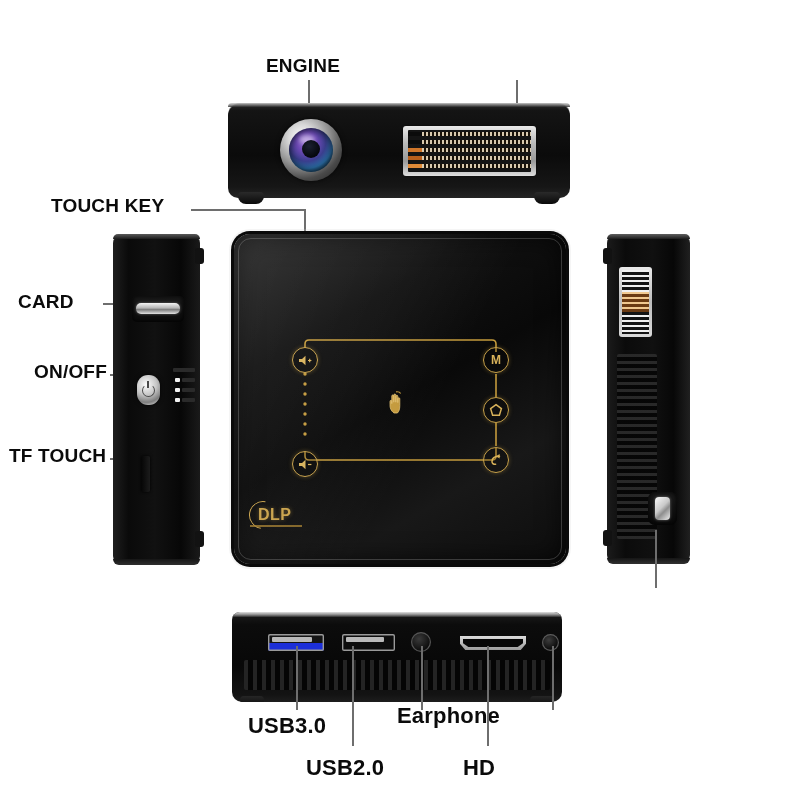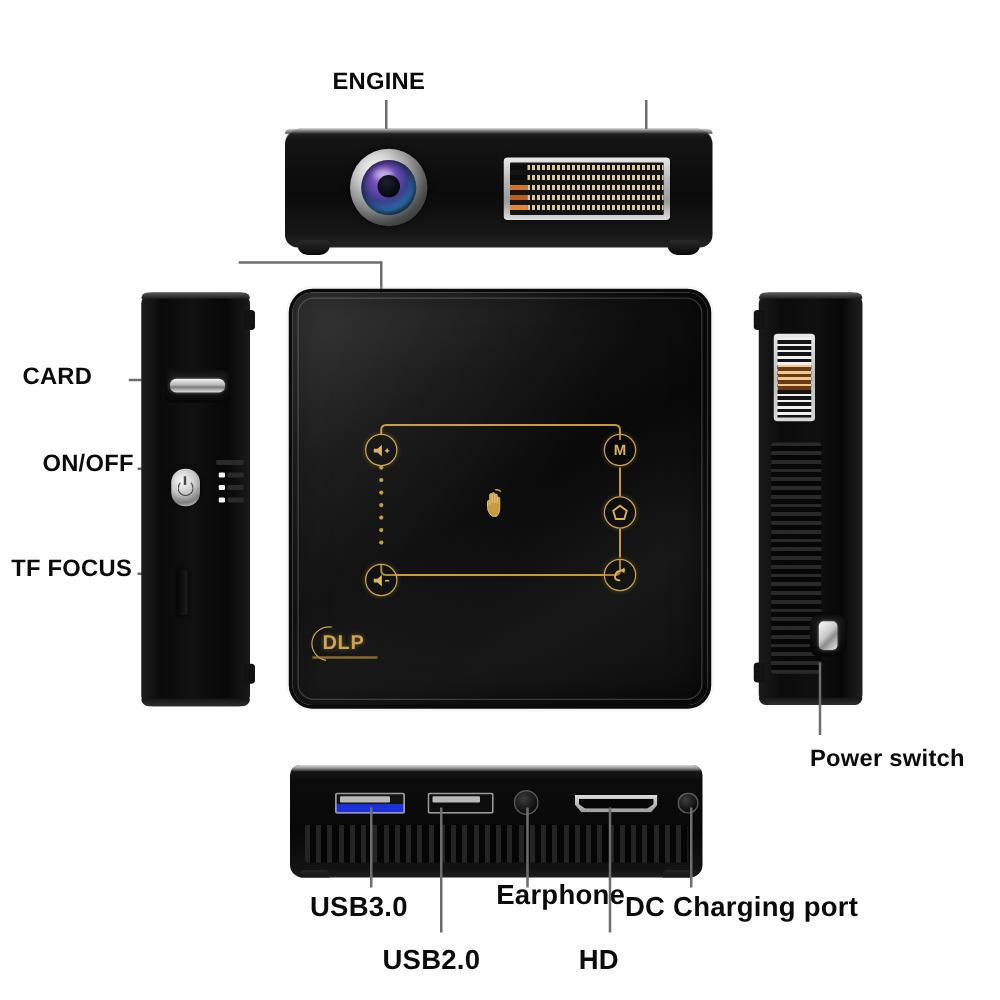--- a/index.html
+++ b/index.html
@@ -301,20 +301,21 @@
             <div class="vdots" style="left:14px;"></div>
           </div>
         <div class="vrow" style="top:34px;">
             <div class="vfill" style="width:14px;background:#e08a37;"></div>
             <div class="vdots" style="left:14px;"></div>
           </div>
       </div>
     </div>
   </div>
 
+  <div class="lbl sz23" style="left:51px;top:196px;">TOUCH KEY</div>
   <div class="lead h" style="left:191px;top:209px;width:114px;"></div>
   <div class="lead v" style="left:304px;top:209px;height:152px;"></div>
 
   <div id="panel">
     <div id="panelrim"></div>
 
     <svg id="circuit" viewBox="0 0 332 330">
       <path class="gold" stroke-width="1.6" d="M71 114 L71 110 Q71 106 75 106 L258 106 Q262 106 262 110 L262 118"></path>
       <path class="gold" stroke-width="1.6" d="M71 218 L71 222 Q71 226 75 226 L258 226 Q262 226 262 222 L262 214"></path>
       <path class="gold" stroke-width="1.6" d="M262 140 L262 163"></path>
@@ -376,21 +377,21 @@
 
     <div id="panelsheen"></div>
   </div>
 
   <div class="lbl sz23" style="left:18px;top:292px;">CARD</div>
   <div class="lead h" style="left:103px;top:303px;width:34px;"></div>
 
   <div class="lbl sz23" style="left:16px;top:362px;margin-left:18px;">ON/OFF</div>
   <div class="lead h" style="left:110px;top:374px;width:27px;"></div>
 
-  <div class="lbl sz23" style="left:9px;top:446px;">TF FOCUS</div>
+  <div class="lbl sz23" style="left:9px;top:446px;">TF TOUCH</div>
   <div class="lead h" style="left:110px;top:458px;width:32px;"></div>
 
   <div id="leftview">
     <div class="topcap"></div>
     <div class="botcap"></div>
     <div class="nub" style="top:14px;"></div>
     <div class="nub" style="bottom:18px;"></div>
 
     <div id="focusslot">
       <div id="focusbar"></div>
@@ -426,21 +427,20 @@
     </div>
 
     <div id="rgrille"></div>
 
     <div id="pwrswitch">
       <div id="pwrknob"></div>
     </div>
   </div>
 
   <div class="lead v" style="left:655px;top:530px;height:58px;"></div>
-  <div class="lbl sz23" style="left:648px;top:598px;">Power switch</div>
 
   <div id="botview">
     <div class="topcap"></div>
     <div id="botgrille"></div>
 
     <div class="port" id="usb3">
       <div class="tongue"></div>
     </div>
     <div class="port" id="usb2">
       <div class="tongue"></div>
@@ -461,15 +461,14 @@
   <div class="lead v" style="left:352px;top:646px;height:100px;"></div>
   <div class="lbl sz22" style="left:306px;top:757px;">USB2.0</div>
 
   <div class="lead v" style="left:421px;top:646px;height:64px;"></div>
   <div class="lbl sz22" style="left:370px;top:705px;margin-left:27px;">Earphone</div>
 
   <div class="lead v" style="left:487px;top:646px;height:100px;"></div>
   <div class="lbl sz22" style="left:463px;top:757px;">HD</div>
 
   <div class="lead v" style="left:552px;top:646px;height:64px;"></div>
-  <div class="lbl sz22" style="left:500px;top:715px;">DC Charging port</div>
 
 </div>
 
 </body></html>

